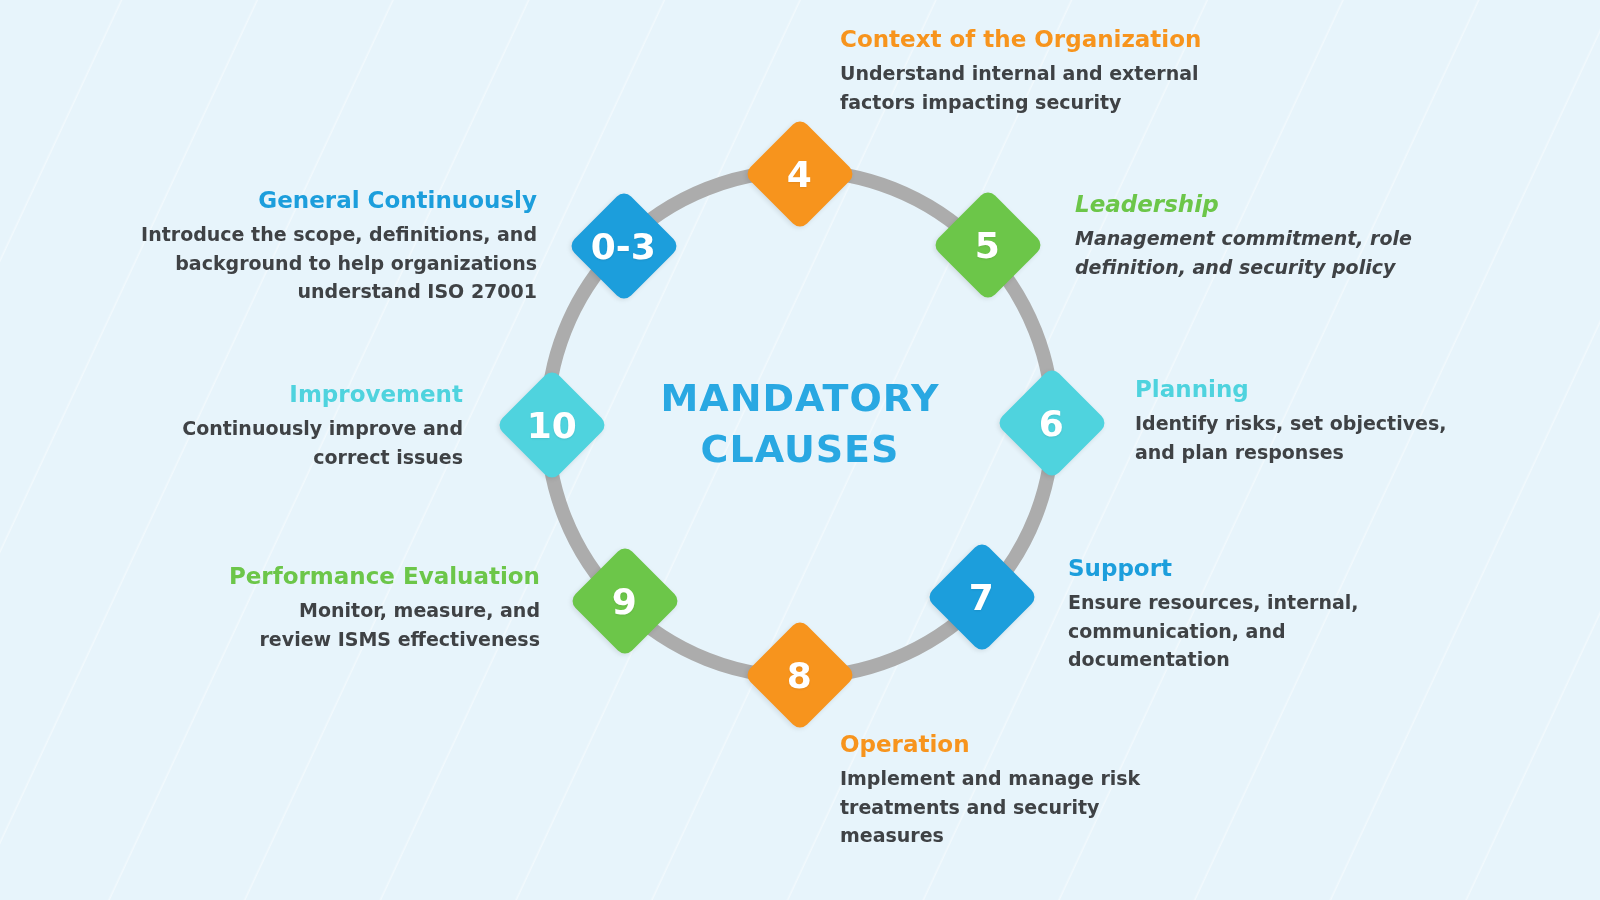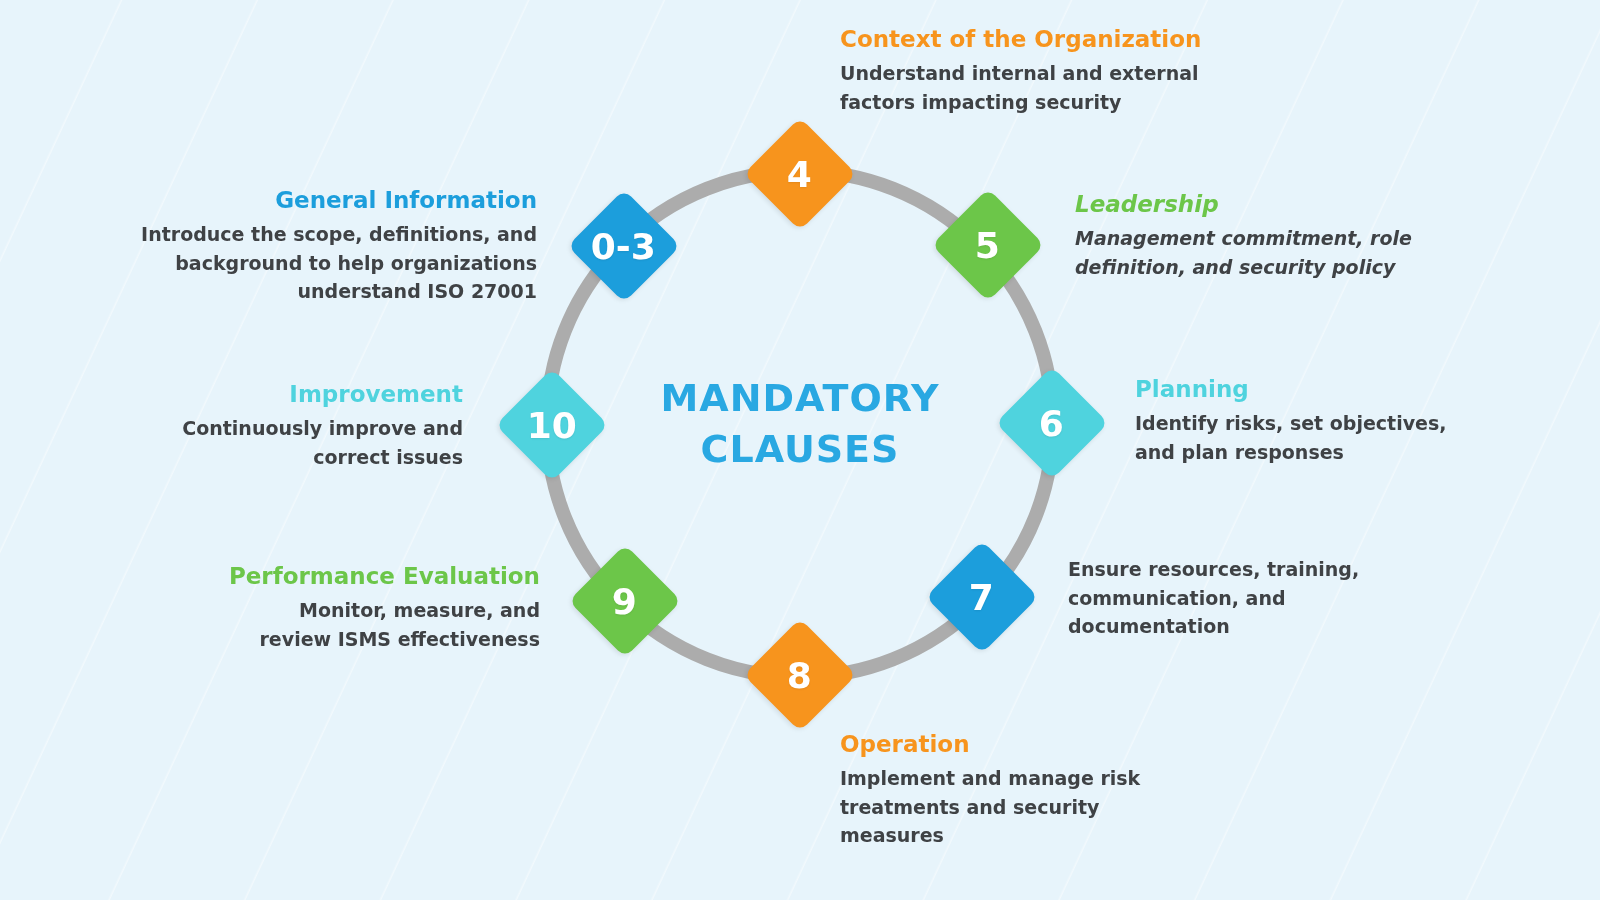--- a/index.html
+++ b/index.html
@@ -127,21 +127,22 @@
 definition, and security policy</div>
   </div>
 
   <div class="label lb2">
     <div class="label-title" style="color: rgb(79, 211, 222);">Planning</div>
     <div class="label-desc">Identify risks, set objectives,
 and plan responses</div>
   </div>
 
   <div class="label lb3">
-    <div class="label-desc">Ensure resources, training,
+    <div class="label-title" style="color: rgb(28, 158, 220);">Support</div>
+    <div class="label-desc">Ensure resources, internal,
 communication, and
 documentation</div>
   </div>
 
   <div class="label lb4">
     <div class="label-title" style="color: rgb(247, 148, 29);">Operation</div>
     <div class="label-desc">Implement and manage risk
 treatments and security
 measures</div>
   </div>
@@ -152,19 +153,19 @@
 review ISMS effectiveness</div>
   </div>
 
   <div class="label lb6">
     <div class="label-title" style="color: rgb(79, 211, 222);">Improvement</div>
     <div class="label-desc">Continuously improve and
 correct issues</div>
   </div>
 
   <div class="label lb7">
-    <div class="label-title" style="color: rgb(28, 158, 220);">General Information</div>
+    <div class="label-title" style="color: rgb(28, 158, 220);">General Continuously</div>
     <div class="label-desc">Introduce the scope, definitions, and
 background to help organizations
 understand ISO 27001</div>
   </div>
 
 </div>
 
 </body></html>

